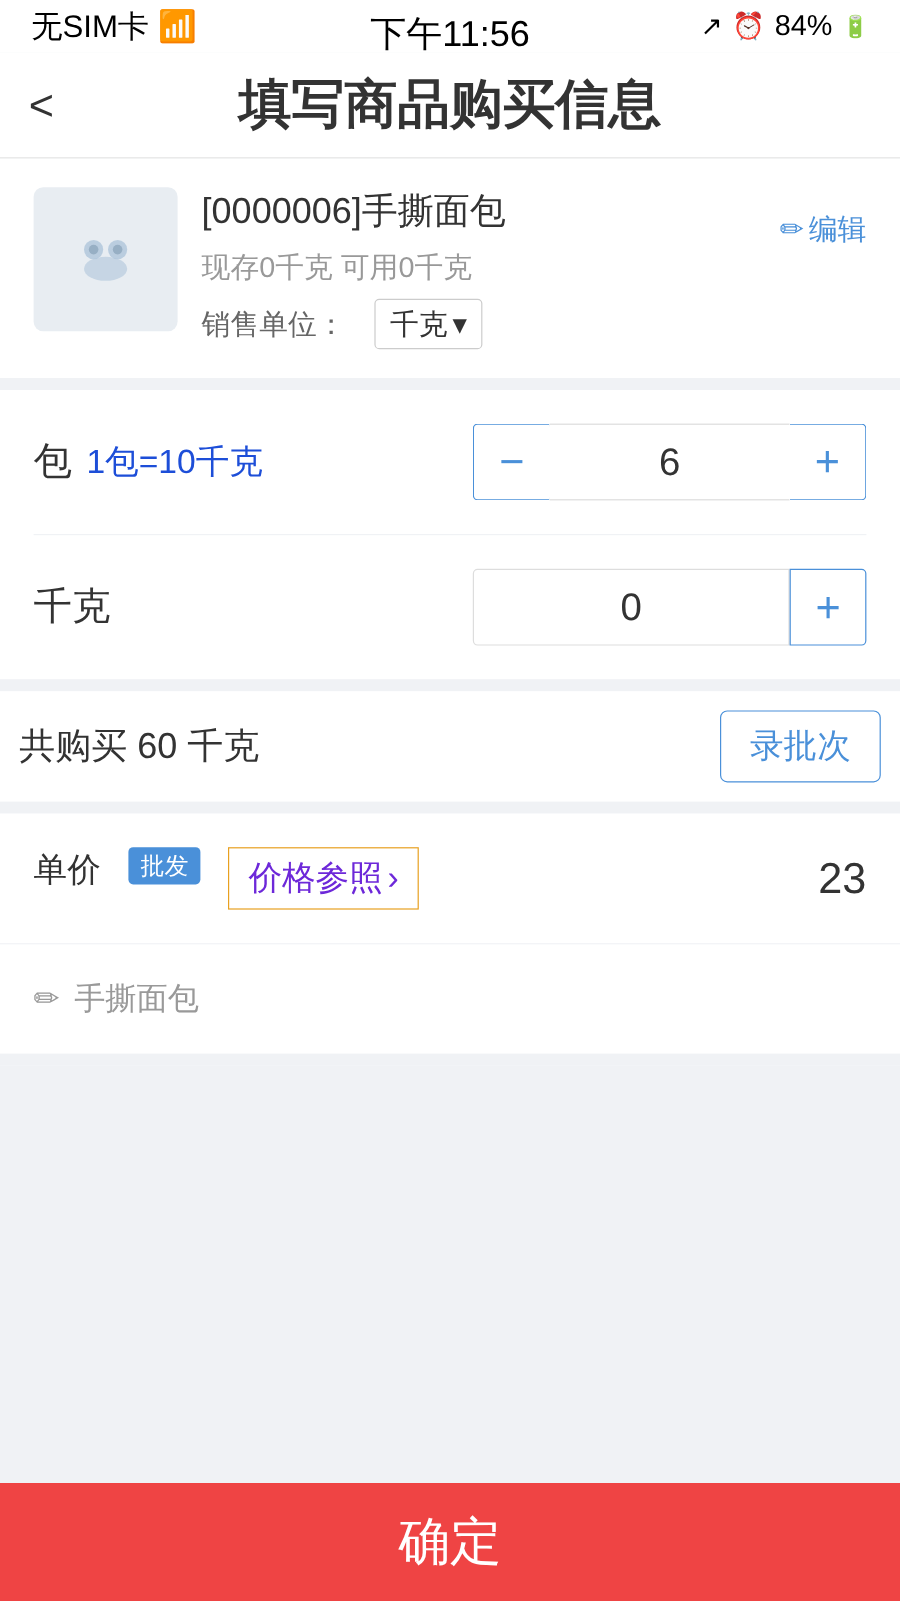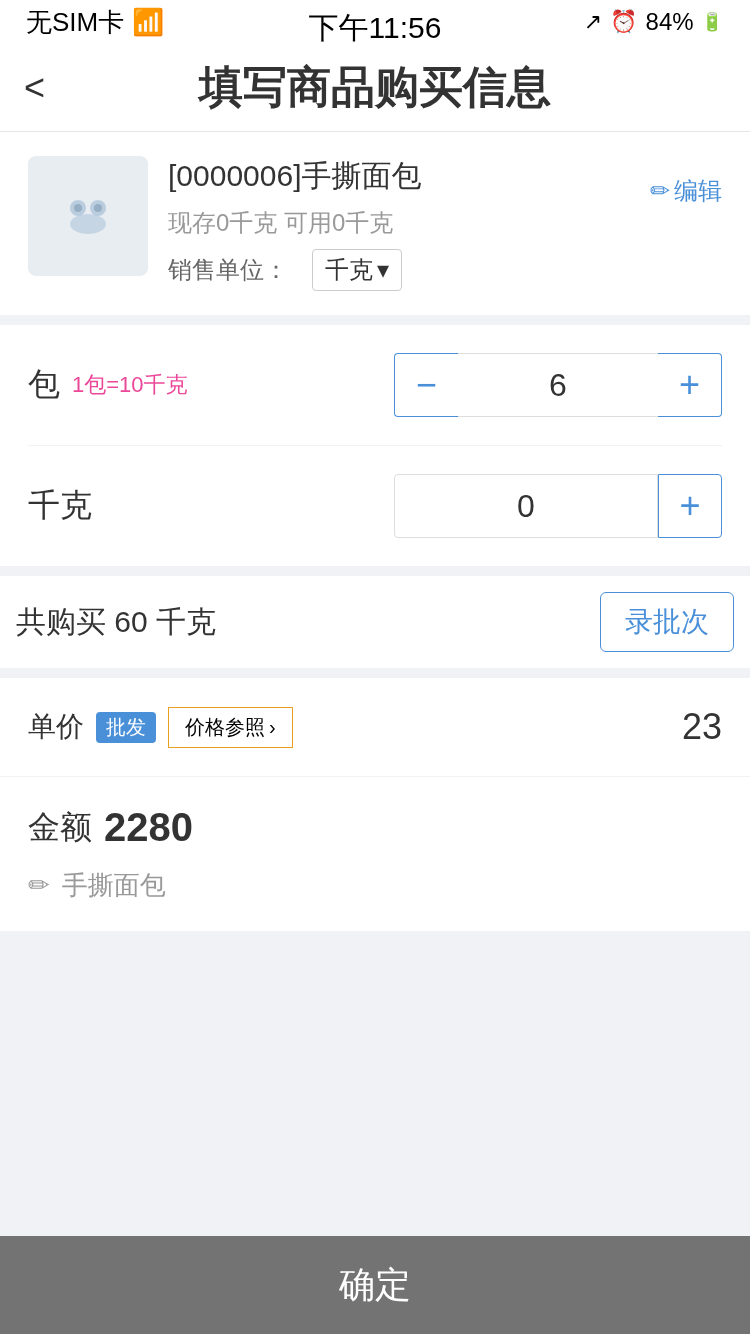--- a/index.html
+++ b/index.html
@@ -158,22 +158,22 @@
       border-bottom: none;
     }
     .input-label {
       font-size: 32px;
       color: #333;
       display: flex;
       align-items: center;
       gap: 12px;
     }
     .input-hint {
-      font-size: 22px;
-      color: #ec4899;
+      font-size: 28px;
+      color: #1d4ed8;
     }
     .input-controls {
       display: flex;
       align-items: center;
       gap: 0;
     }
     .ctrl-btn {
       width: 64px;
       height: 64px;
       border: 1px solid #4a90d9;
@@ -243,38 +243,38 @@
     .price-section {
       background: #fff;
       padding: 28px;
       border-bottom: 1px solid #f0f2f5;
       display: flex;
       align-items: center;
       justify-content: space-between;
     }
     .price-label-row {
       display: flex;
-      align-items: center;
-      gap: 12px;
+      align-items: flex-start;
+      gap: 23px;
     }
     .price-label {
       font-size: 28px;
       color: #333;
     }
     .tag-batch {
       background: #4a90d9;
       color: #fff;
       font-size: 20px;
       padding: 2px 10px;
       border-radius: 4px;
     }
     .price-ref-btn {
       border: 1px solid #e8a020;
-      color: #000000;
-      font-size: 20px;
+      color: #6d28d9;
+      font-size: 28px;
       padding: 6px 16px;
       border-radius: 0;
       background: #fff;
       display: flex;
       align-items: center;
       gap: 4px;
       cursor: pointer;
     }
     .price-value {
       font-size: 36px;
@@ -319,23 +319,23 @@
       min-height: 300px;
     }
 
     
     .confirm-btn {
       position: fixed;
       bottom: 0;
       left: 0;
       width: 750px;
       height: 98px;
-      background: #737373;
+      background: #ef4444;
       color: #fff;
-      font-size: 36px;
+      font-size: 43px;
       display: flex;
       align-items: center;
       justify-content: center;
       cursor: pointer;
       border: none;
     }
   </style>
 </head>
 <body>
 
@@ -423,24 +423,20 @@
     <span class="tag-batch">批发</span>
     <button class="price-ref-btn">
       <span>价格参照</span>
       <span>›</span>
     </button>
   </div>
   <span class="price-value">23</span>
 </div>
 
 <div class="amount-section">
-  <div class="amount-row">
-    <span class="amount-label">金额</span>
-    <span class="amount-value">2280</span>
-  </div>
   <div class="remark-row">
     <span>✏</span>
     <span>手撕面包</span>
   </div>
 </div>
 
 <div class="bottom-area" style="height: 350px;"></div>
 
 <button class="confirm-btn">确定</button>
 

